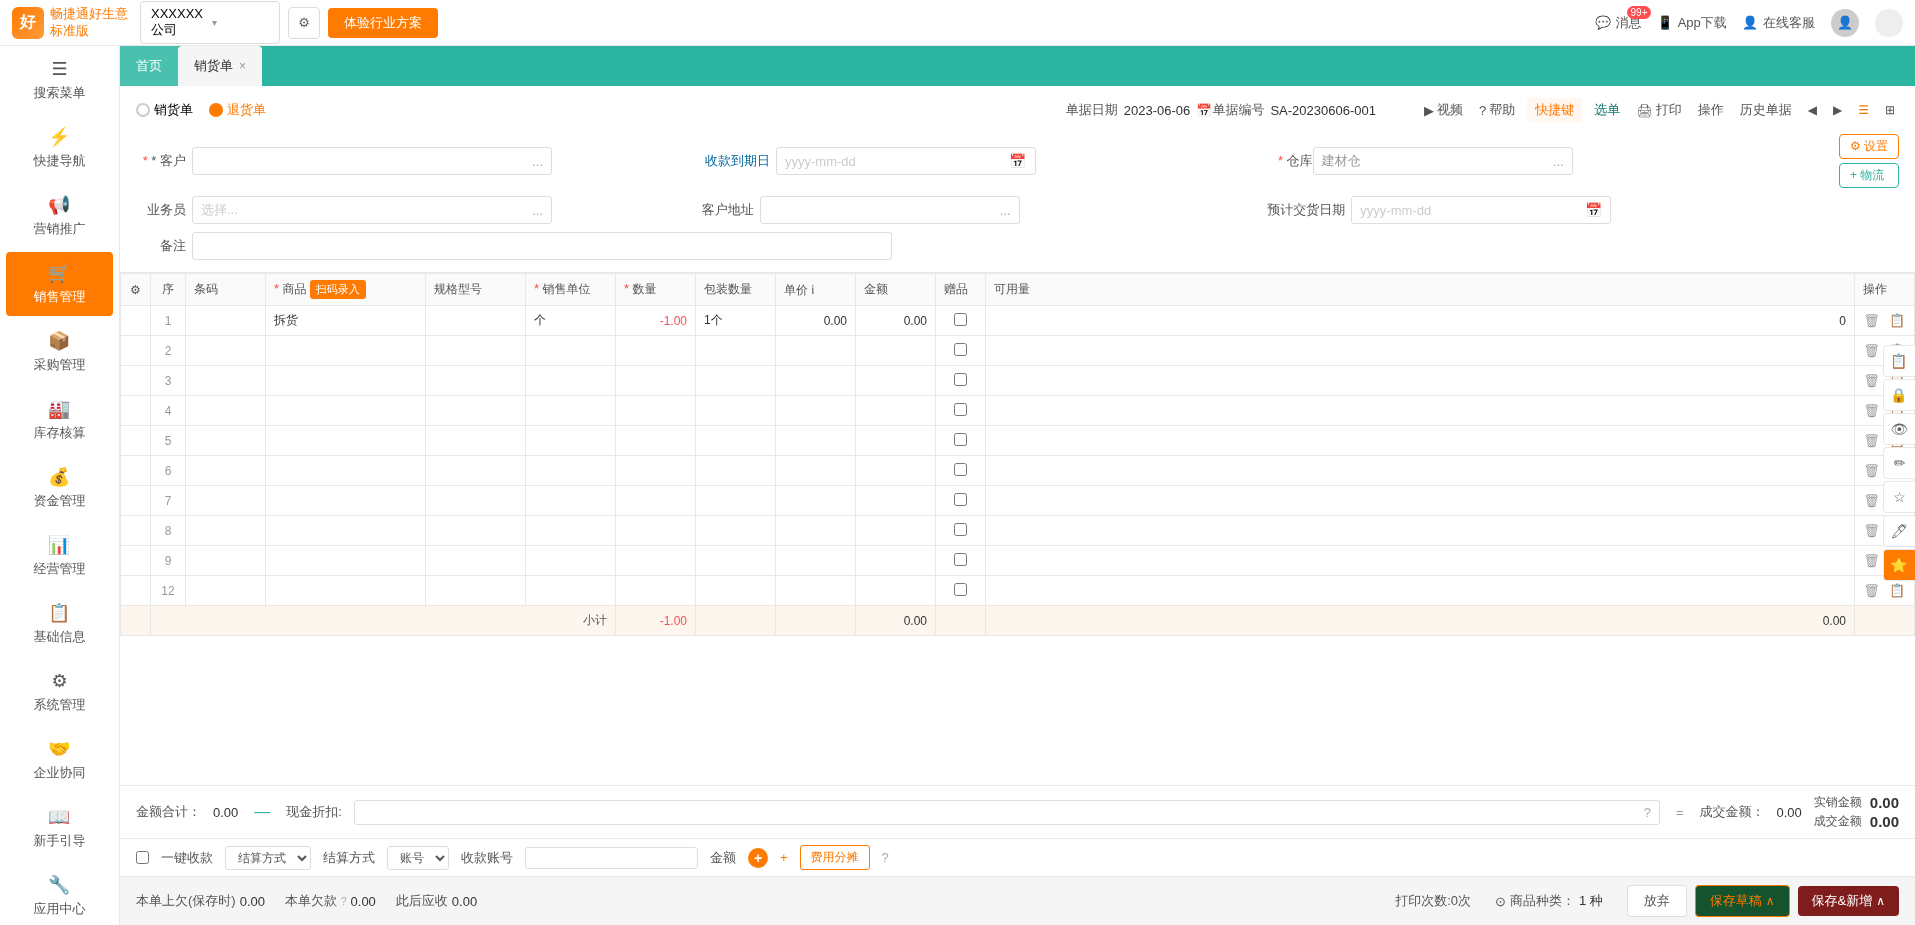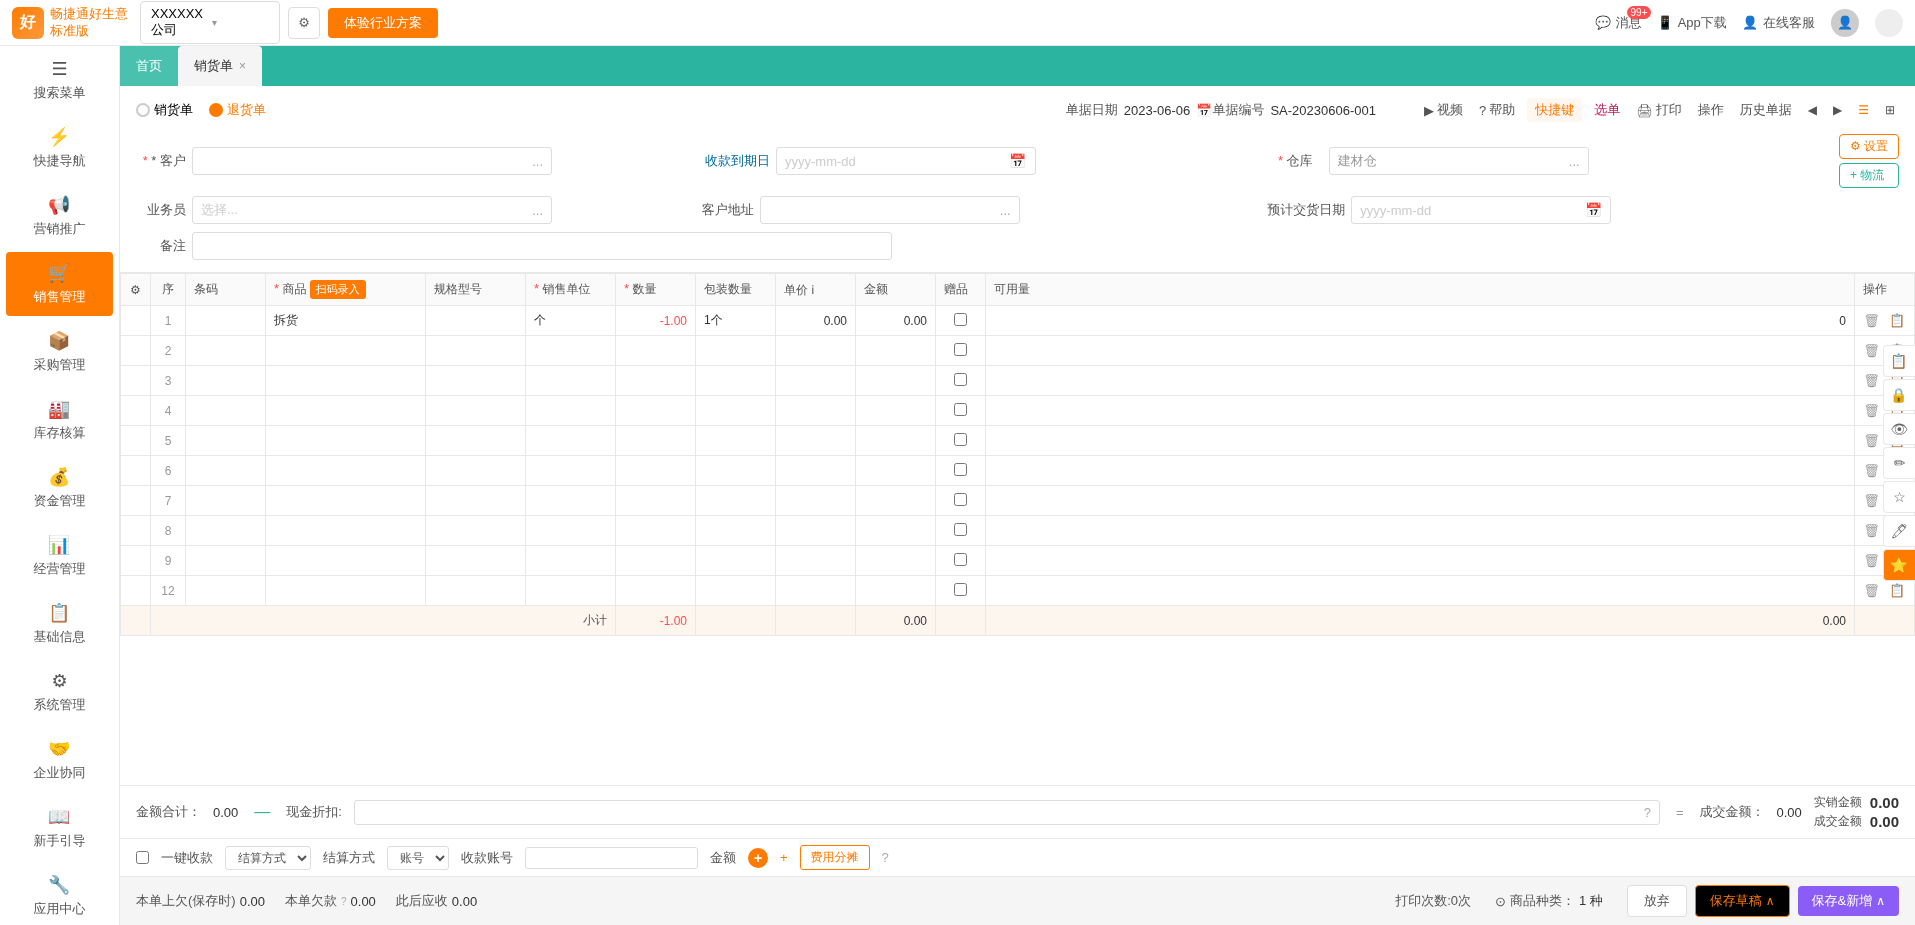--- a/index.html
+++ b/index.html
@@ -232,26 +232,26 @@
     .status-right { margin-left: auto; display: flex; align-items: center; gap: 24px; }
     .product-type { display: flex; align-items: center; gap: 4px; }
 
     
     .bottom-buttons { display: flex; gap: 8px; align-items: center; }
     .btn-discard {
       border: 1px solid #ddd; background: #fff; color: #555;
       border-radius: 4px; padding: 6px 16px; cursor: pointer; font-size: 13px;
     }
     .btn-save-draft {
-      border: 1px solid #ff7a00; background: #000000; color: #ff7a00;
+      border: 1px solid #ff7a00; background: #14532d; color: #ff7a00;
       border-radius: 4px; padding: 6px 14px; cursor: pointer; font-size: 13px;
       display: flex; align-items: center; gap: 4px;
     }
     .btn-save-new {
-      background: #8b5cf6; color: #fff; border: none;
+      background: #7f1d1d; color: #fff; border: none;
       border-radius: 4px; padding: 6px 14px; cursor: pointer; font-size: 13px;
       display: flex; align-items: center; gap: 4px;
     }
     .btn-arrow { font-size: 12px; }
 
     
     .right-toolbar {
       position: fixed; right: 0; top: 50%;
       transform: translateY(-50%);
       display: flex; flex-direction: column; gap: 2px;
@@ -413,21 +413,21 @@
             <span>▶</span>
             <span>视频</span>
           </div>
           <div class="toolbar-btn">
             <span>?</span>
             <span>帮助</span>
           </div>
           <div class="toolbar-btn" style="background:#fff7f0;color:#ff7a00;padding:3px 8px;border-radius:3px;">
             <span>快捷键</span>
           </div>
-          <div class="toolbar-btn" style="color:#be185d;justify-content:flex-end;">
+          <div class="toolbar-btn" style="color:#0f766e;justify-content:flex-end;">
             <span>选单</span>
           </div>
           <div class="toolbar-btn">
             <span>🖨</span>
             <span>打印</span>
           </div>
           <div class="toolbar-btn">
             <span>操作</span>
           </div>
           <div class="toolbar-btn">
@@ -451,21 +451,21 @@
             <span class="field-dots">...</span>
           </div>
         </div>
         <div style="flex:1;display:flex;align-items:center;gap:6px;margin-left:20px;">
           <span style="color:#0369a1;white-space:nowrap;">收款到期日</span>
           <div class="field-input" style="flex:1;max-width:260px;">
             <span style="color:#ccc;">yyyy-mm-dd</span>
             <span class="field-calendar">📅</span>
           </div>
         </div>
-        <div style="flex:1;display:flex;align-items:center;gap:16px;margin-left:24px;">
+        <div style="flex:1;display:flex;align-items:center;gap:0;margin-left:24px;">
           <span style="color:#555;white-space:nowrap;">
             <span style="color:#ff4d4f;">*</span> 仓库
           </span>
           <div class="field-input" style="flex:1;max-width:260px;">
             <span>建材仓</span>
             <span class="field-dots">...</span>
           </div>
         </div>
         <div style="display:flex;flex-direction:column;gap:4px;margin-left:12px;">
           <button class="action-btn-settings">⚙ 设置</button>

